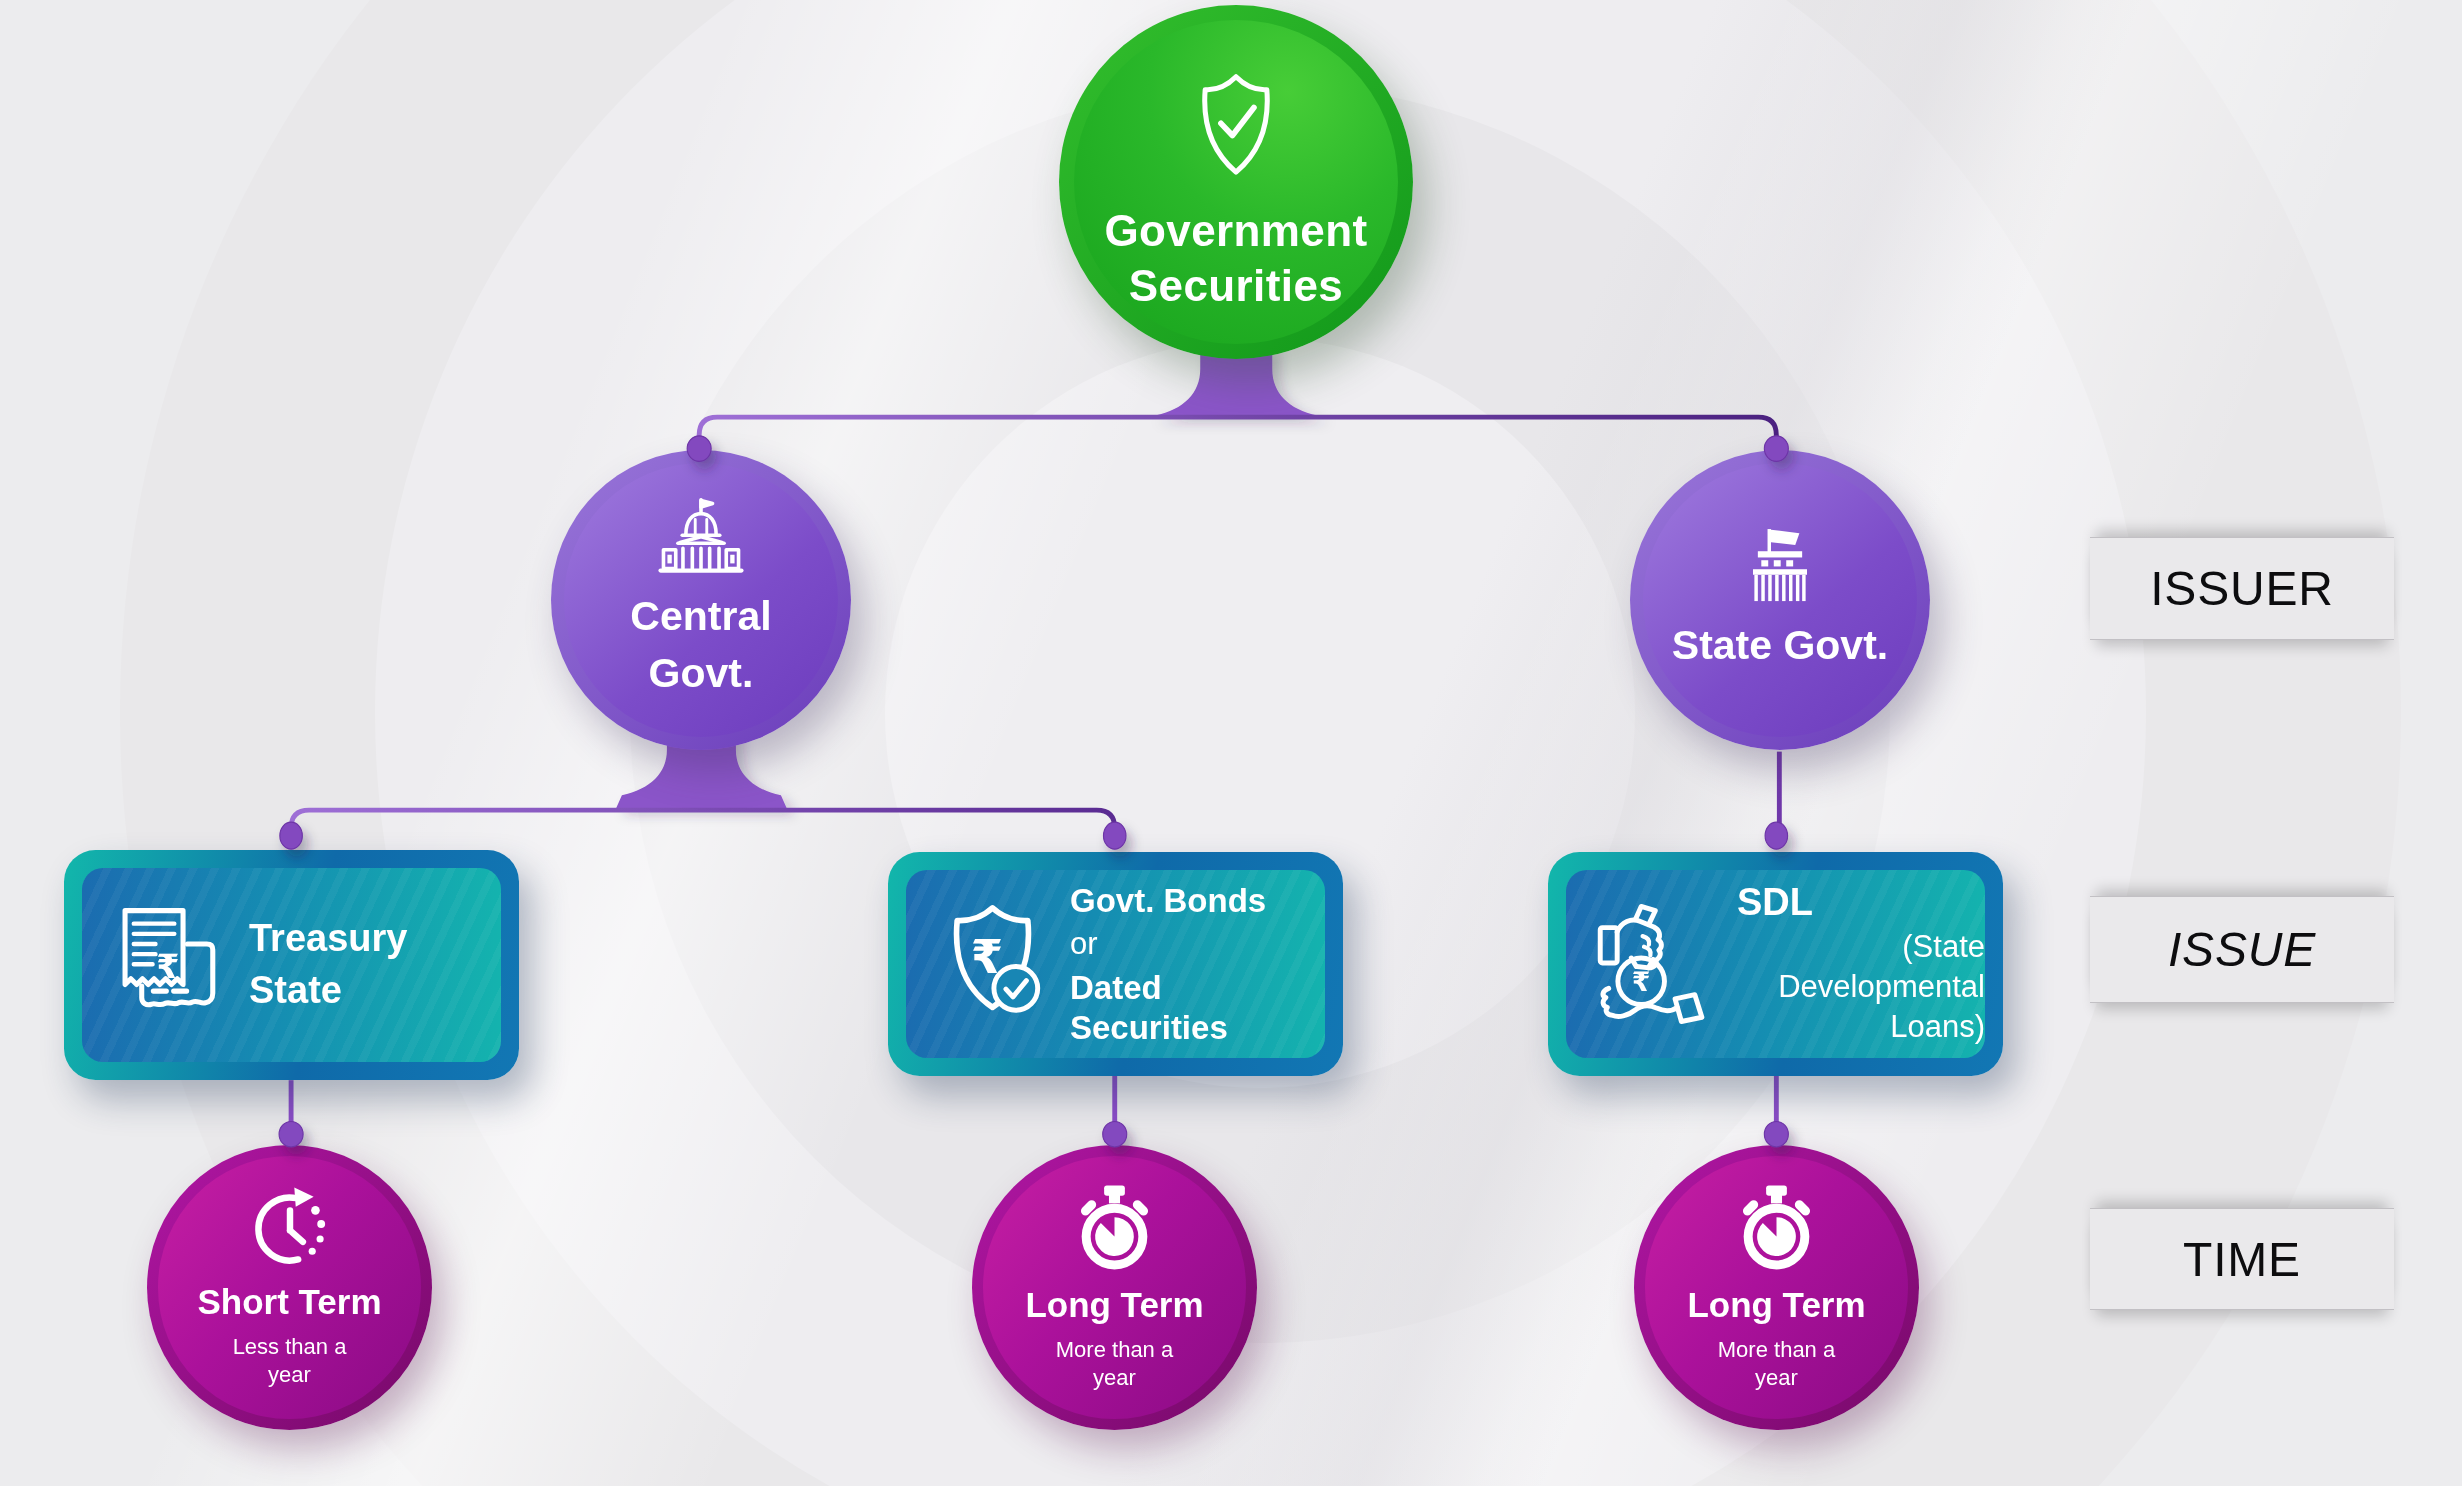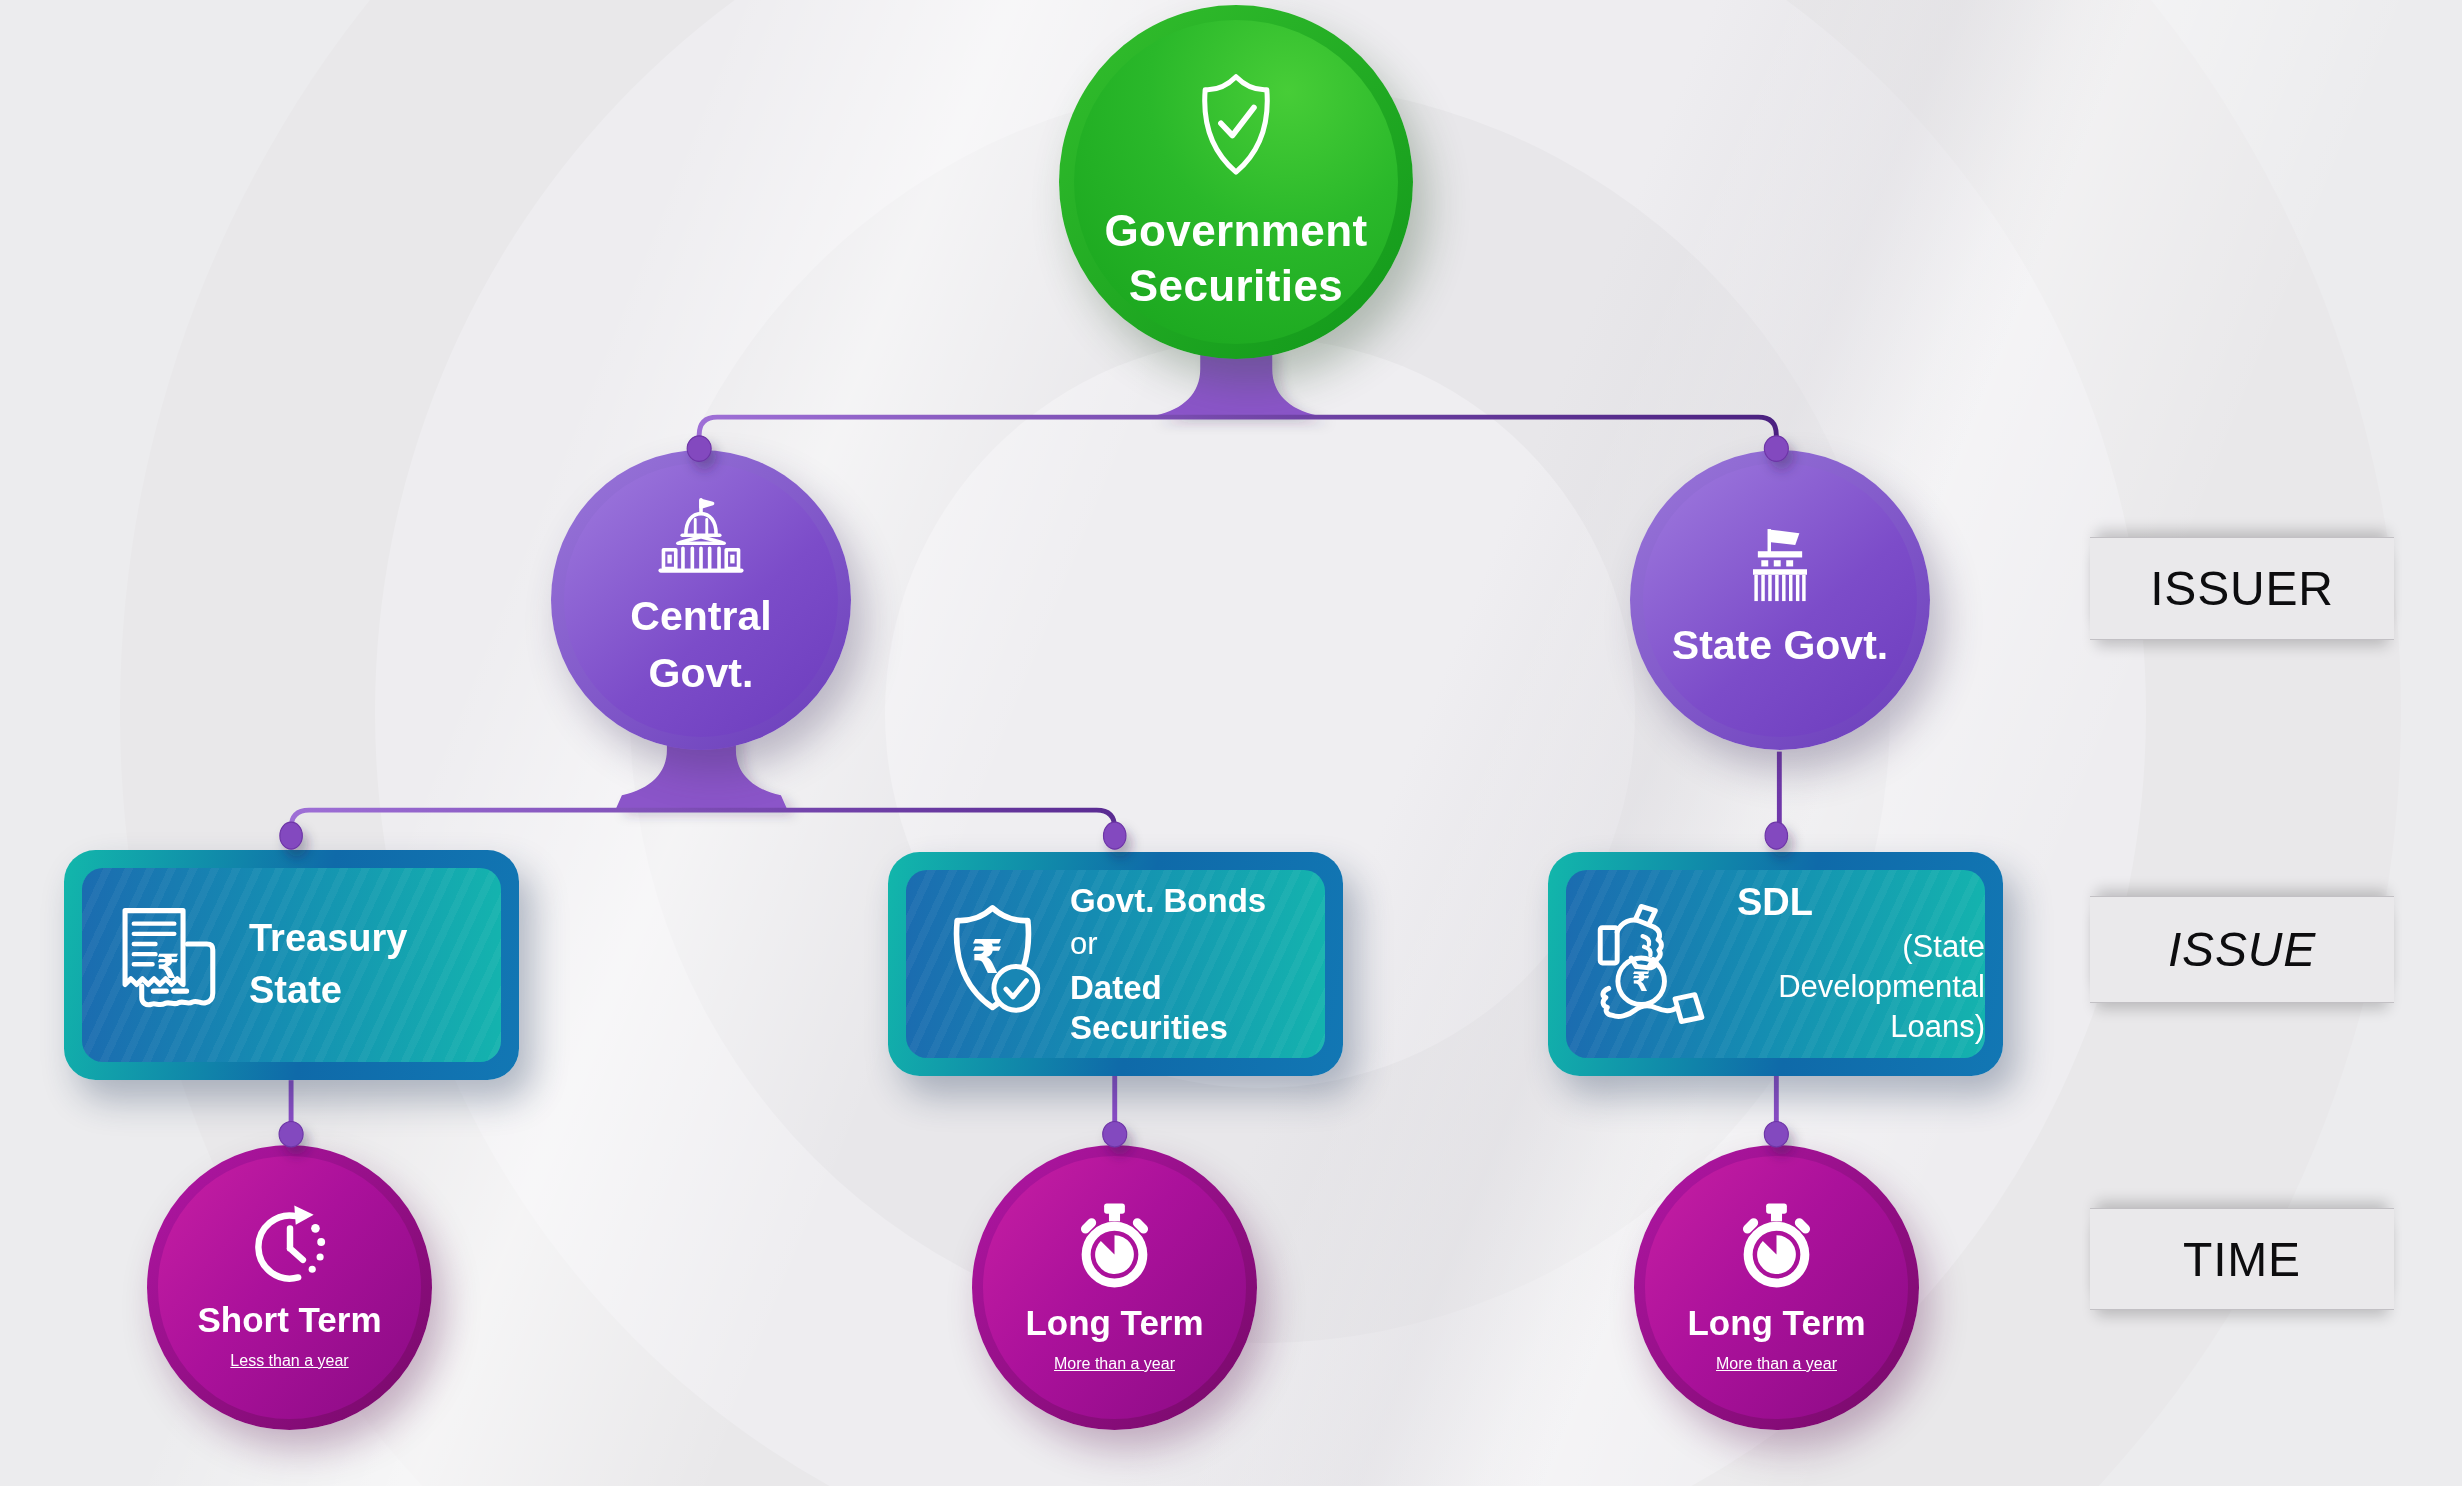--- a/index.html
+++ b/index.html
@@ -24,21 +24,21 @@
   .root-outer{background:linear-gradient(140deg,#33bf2d,#11971a); box-shadow:15px 22.5px 41px rgba(45,80,45,.30);}
   .root-inner{inset:15px; background:radial-gradient(circle at 66% 22%, #47cd37 0%, #2ab82a 42%, #17a21c 100%); padding-top:19.5px;}
   .issuer-outer{background:linear-gradient(140deg,#9a77da,#6a3cba); box-shadow:13.5px 21px 38px rgba(60,45,90,.30);}
   .issuer-inner{inset:12.8px; background:linear-gradient(140deg,#9d78dd 4%,#7c4cc9 58%,#6c3cbd 100%);}
   .term-outer{background:linear-gradient(135deg,#ad15a0 8%,#7c0a6e 90%); box-shadow:12px 19.5px 36px rgba(90,20,80,.30);}
   .term-inner{inset:11.3px; background:linear-gradient(130deg,#c31da2 6%,#ab119b 45%,#8a0b84 100%);}
   .node-title{color:#fff; font-weight:bold;}
   .root-title{font-size:44px; line-height:1.24; width:300px; letter-spacing:0.4px; margin-top:24px;}
   .issuer-title{font-size:41px; line-height:1.4; width:233px; margin-top:7.5px;}
   .term-title{font-size:35px; line-height:1.3; width:225px; margin-top:7.5px;}
-  .term-sub{color:#fff; font-size:16px; line-height:1.28; width:143px; margin-top:8px;text-decoration:underline;}
+  .term-sub{color:#fff; font-size:22px; line-height:1.28; width:143px; margin-top:8px;}
   
   .box{position:absolute; border-radius:31.5px; z-index:3;
        background:linear-gradient(100deg,#12b7ab 0%,#0f6aa9 55%,#1277b4 100%);
        box-shadow:13.5px 19.5px 35px rgba(35,55,90,.32);}
   .box-inner{position:absolute; inset:18px; border-radius:21px;
        background:linear-gradient(90deg,#1b6cb0 0%,#158cb2 45%,#14b3ae 100%);
        display:flex; align-items:center;}
   .box-inner::after{content:""; position:absolute; inset:0; border-radius:21px;
        background:repeating-linear-gradient(115deg, rgba(255,255,255,.045) 0 7.5px, rgba(255,255,255,0) 7.5px 19.5px);}
   .box-icon{flex:0 0 auto; margin-left:30px; position:relative; z-index:1;}

